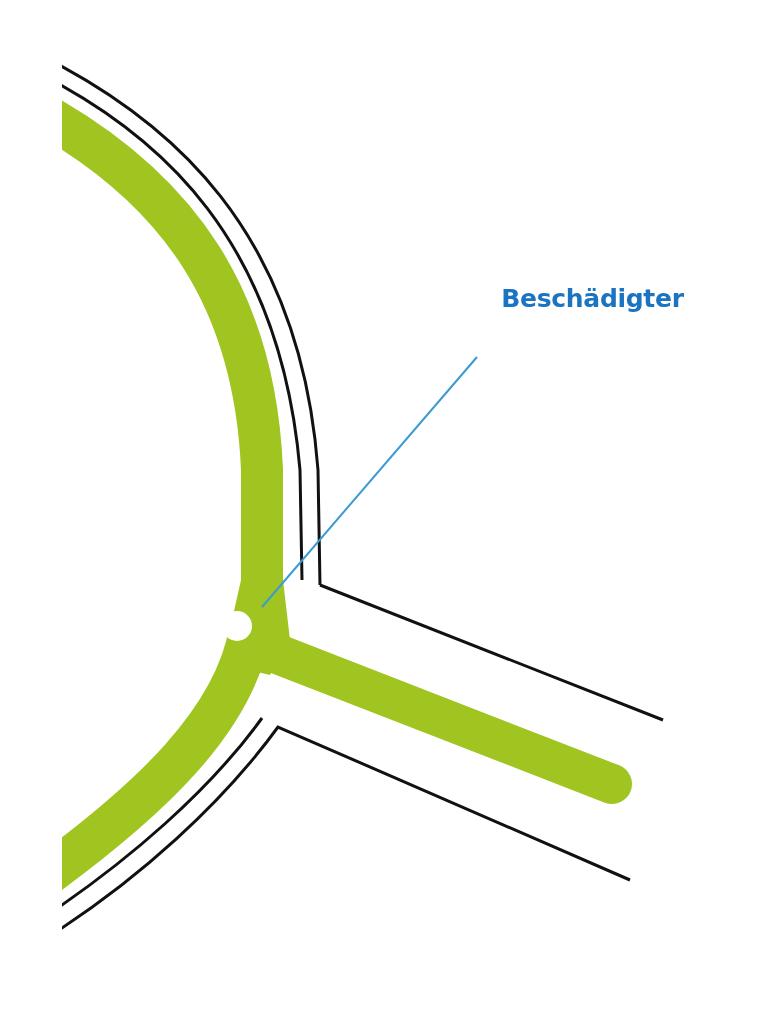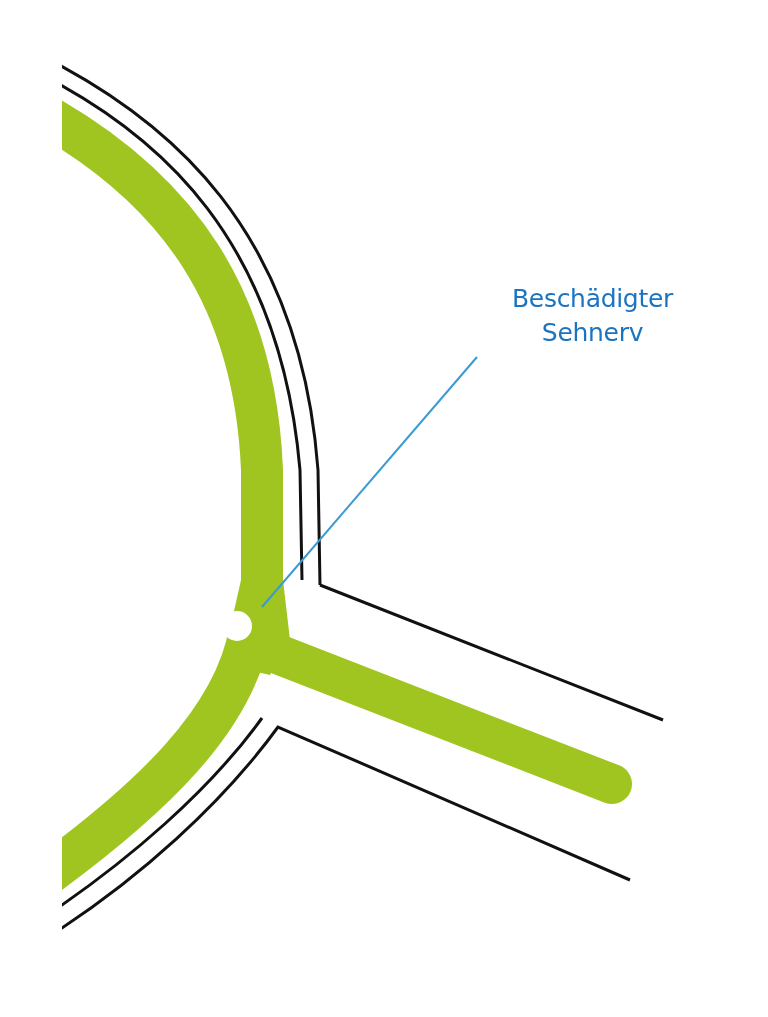--- a/index.html
+++ b/index.html
@@ -5,21 +5,21 @@
   html, body { margin: 0; padding: 0; background: #ffffff; }
   body { width: 768px; height: 1017px; position: relative; overflow: hidden; }
   .canvas { position: absolute; left: 0; top: 0; width: 768px; height: 1017px; }
   .label {
     position: absolute;
     left: 470px;
     top: 282px;
     width: 245px;
     text-align: center;
     font-family: "DejaVu Sans", sans-serif;
-    font-weight: normal;
+    font-weight: bold;
     font-size: 25px;
     line-height: 34px;
     color: #1b74c2;
     letter-spacing: -0.3px;
   }
   .label span { display: block; }
 </style>
 </head>
 <body>
 
@@ -50,14 +50,13 @@
 
       <circle cx="237" cy="626" r="15" fill="#ffffff"></circle>
     </g>
 
     <line x1="262" y1="607" x2="477" y2="357" stroke="#3a9ad3" stroke-width="2"></line>
   </svg>
 </div>
 
 <div class="label">
   <span>Beschädigter</span>
-  <span>Sehnerv</span>
 </div>
 
 </body></html>

